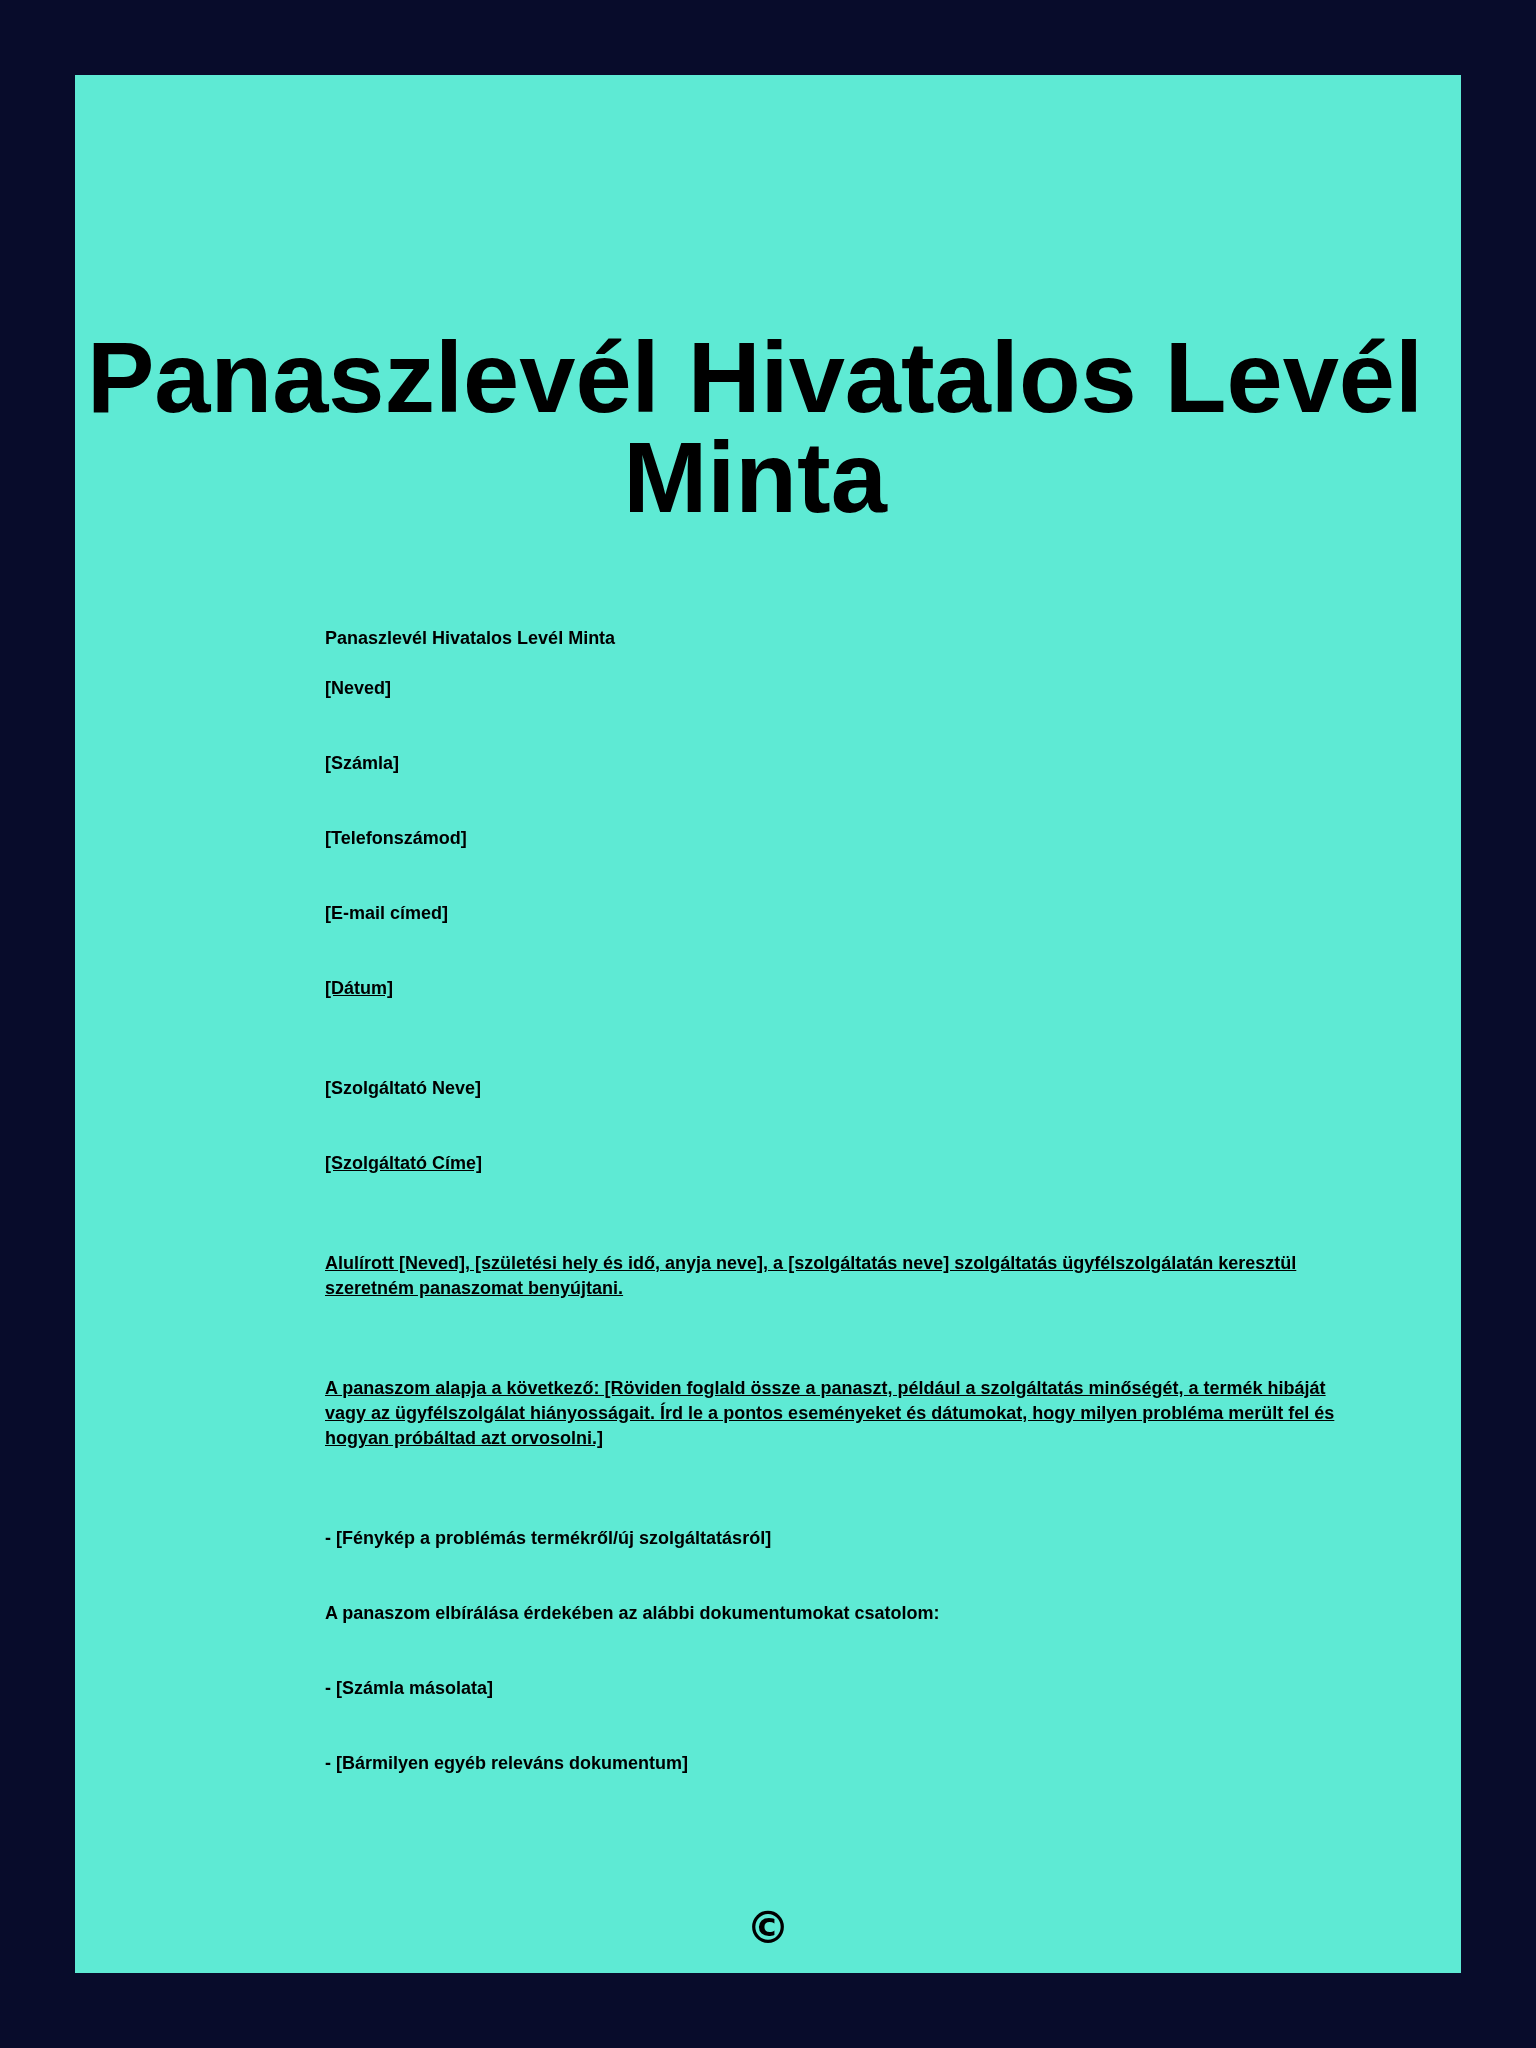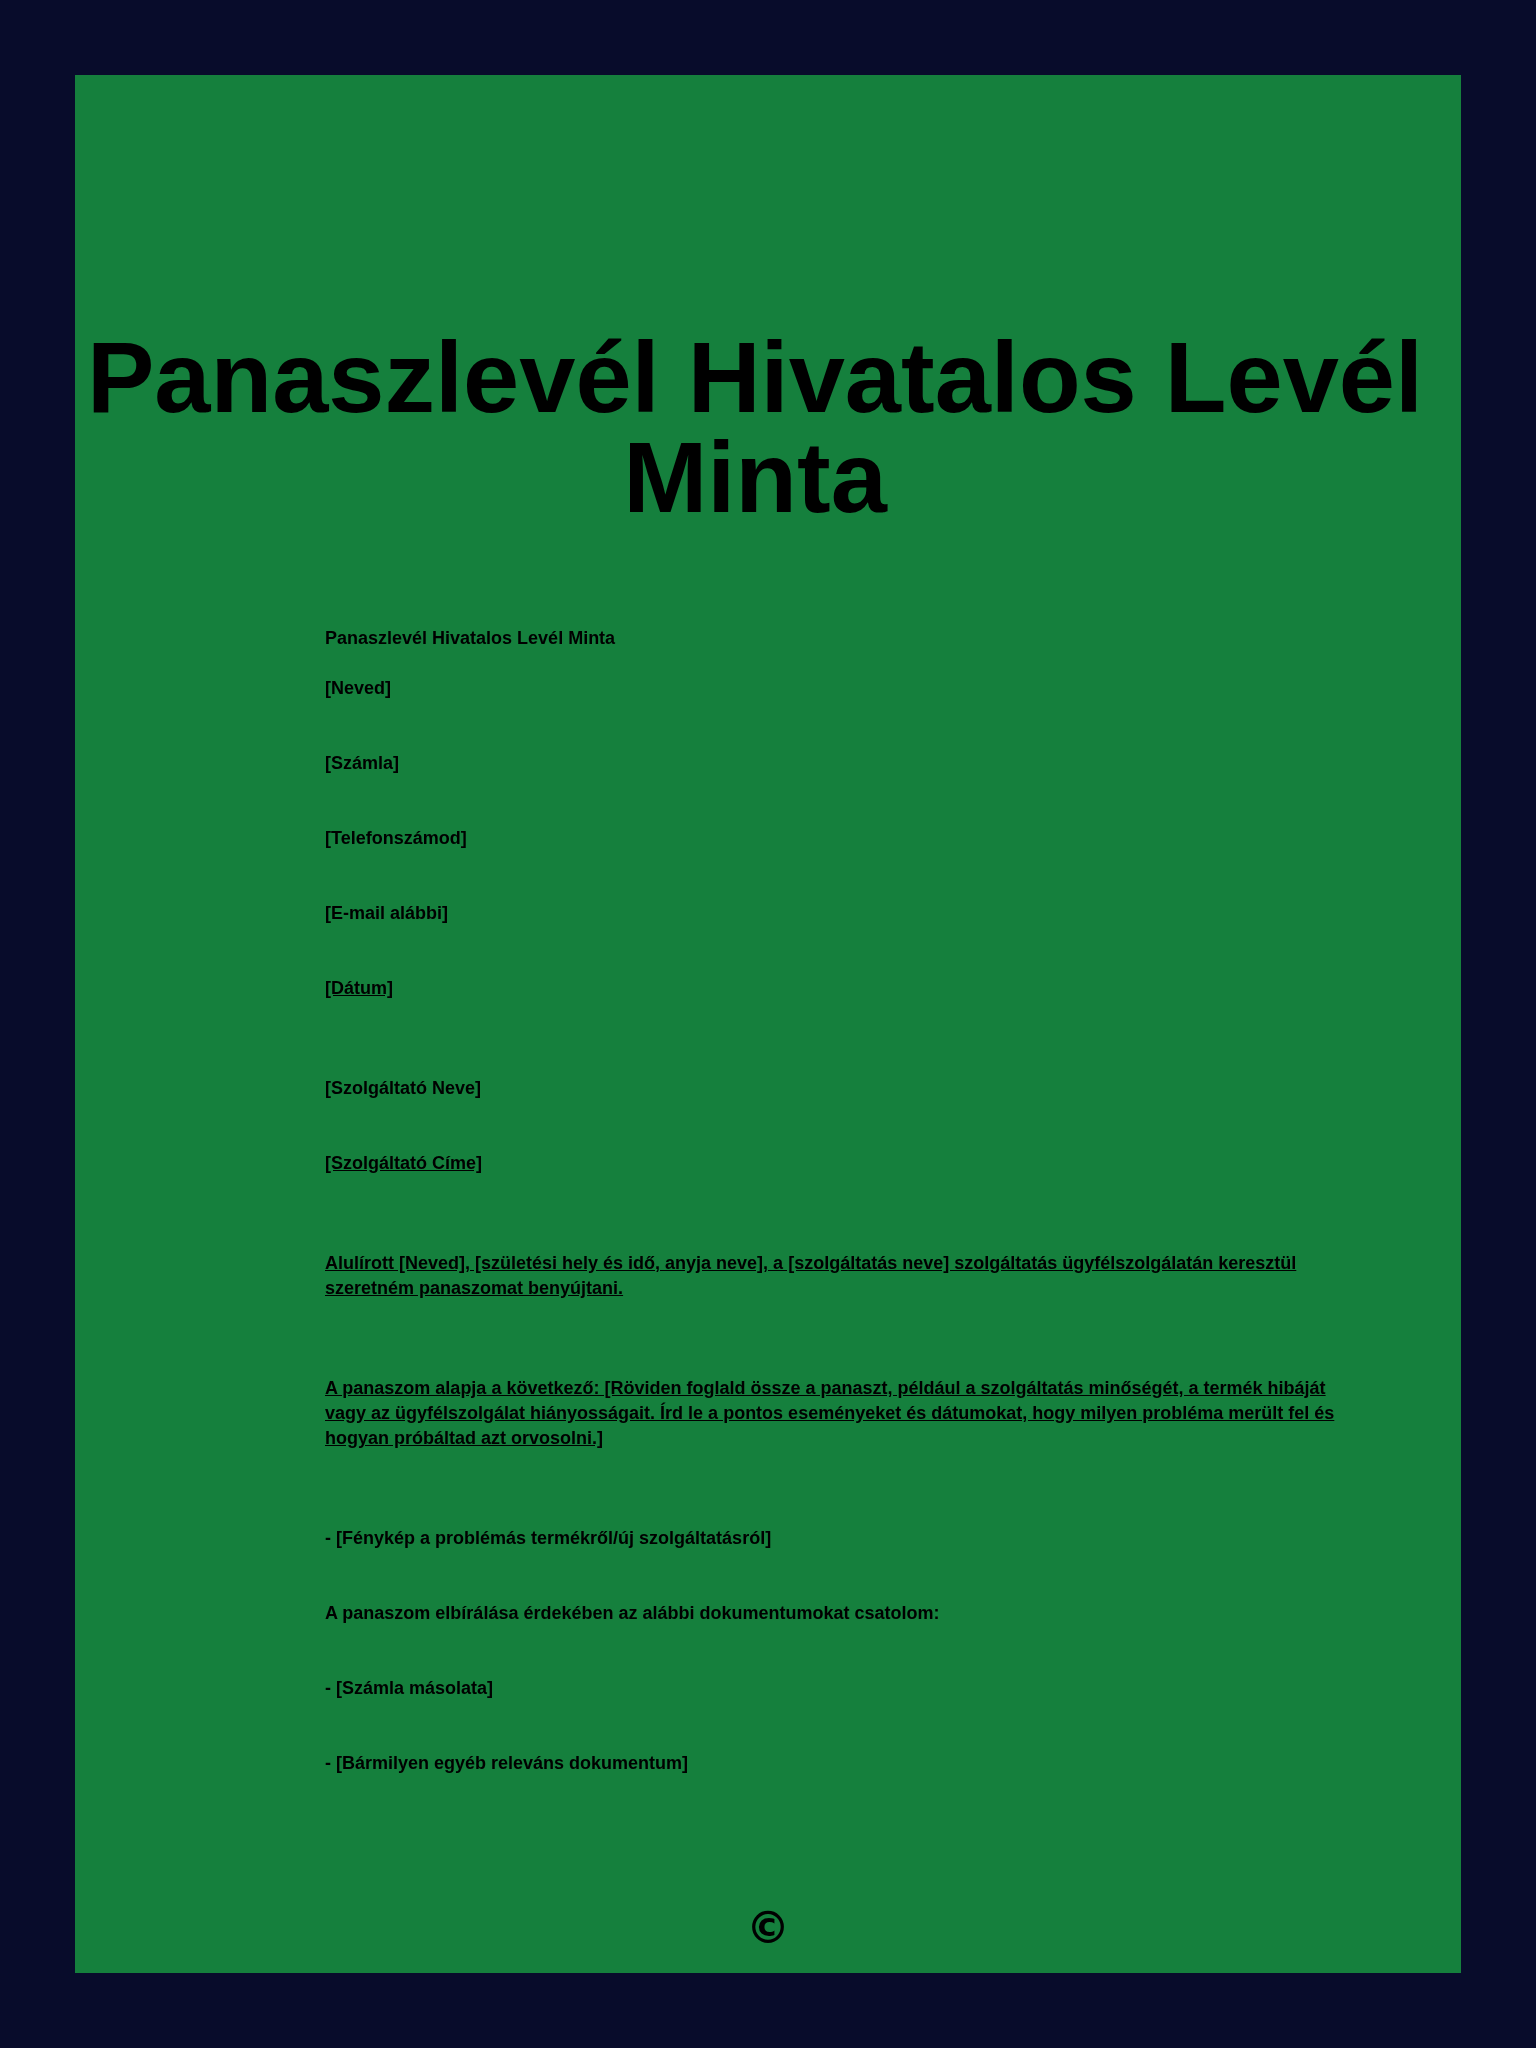--- a/index.html
+++ b/index.html
@@ -13,21 +13,21 @@
       position: relative;
       overflow: hidden;
       font-family: "Liberation Sans", sans-serif;
     }
     .paper {
       position: absolute;
       left: 75px;
       top: 75px;
       width: 1386px;
       height: 1898px;
-      background: #15803d;
+      background: #5eead4;
     }
     .doc-title {
       position: absolute;
       left: 0;
       top: 252px;
       width: 1360px;
       margin: 0;
       text-align: center;
       font-family: "Liberation Sans", sans-serif;
       font-weight: bold;
@@ -71,21 +71,21 @@
 
 <div class="paper">
   <h1 class="doc-title">Panaszlevél Hivatalos Levél Minta</h1>
 
   <div class="letter">
     <p class="heading-line">Panaszlevél Hivatalos Levél Minta</p>
 
     <p class="gap50">[Neved]</p>
     <p class="gap50">[Számla]</p>
     <p class="gap50">[Telefonszámod]</p>
-    <p class="gap50">[E-mail alábbi]</p>
+    <p class="gap50">[E-mail címed]</p>
     <p class="gap75">[Dátum]</p>
 
     <p class="gap50">[Szolgáltató Neve]</p>
     <p class="gap75">[Szolgáltató Címe]</p>
 
 
     <p class="gap75">Alulírott [Neved], [születési hely és idő, anyja neve], a [szolgáltatás neve] szolgáltatás ügyfélszolgálatán keresztül szeretném panaszomat benyújtani.</p>
     <p class="gap75">A panaszom alapja a következő: [Röviden foglald össze a panaszt, például a szolgáltatás minőségét, a termék hibáját vagy az ügyfélszolgálat hiányosságait. Írd le a pontos eseményeket és dátumokat, hogy milyen probléma merült fel és hogyan próbáltad azt orvosolni.]</p>
     <p class="gap50">- [Fénykép a problémás termékről/új szolgáltatásról]</p>
 

